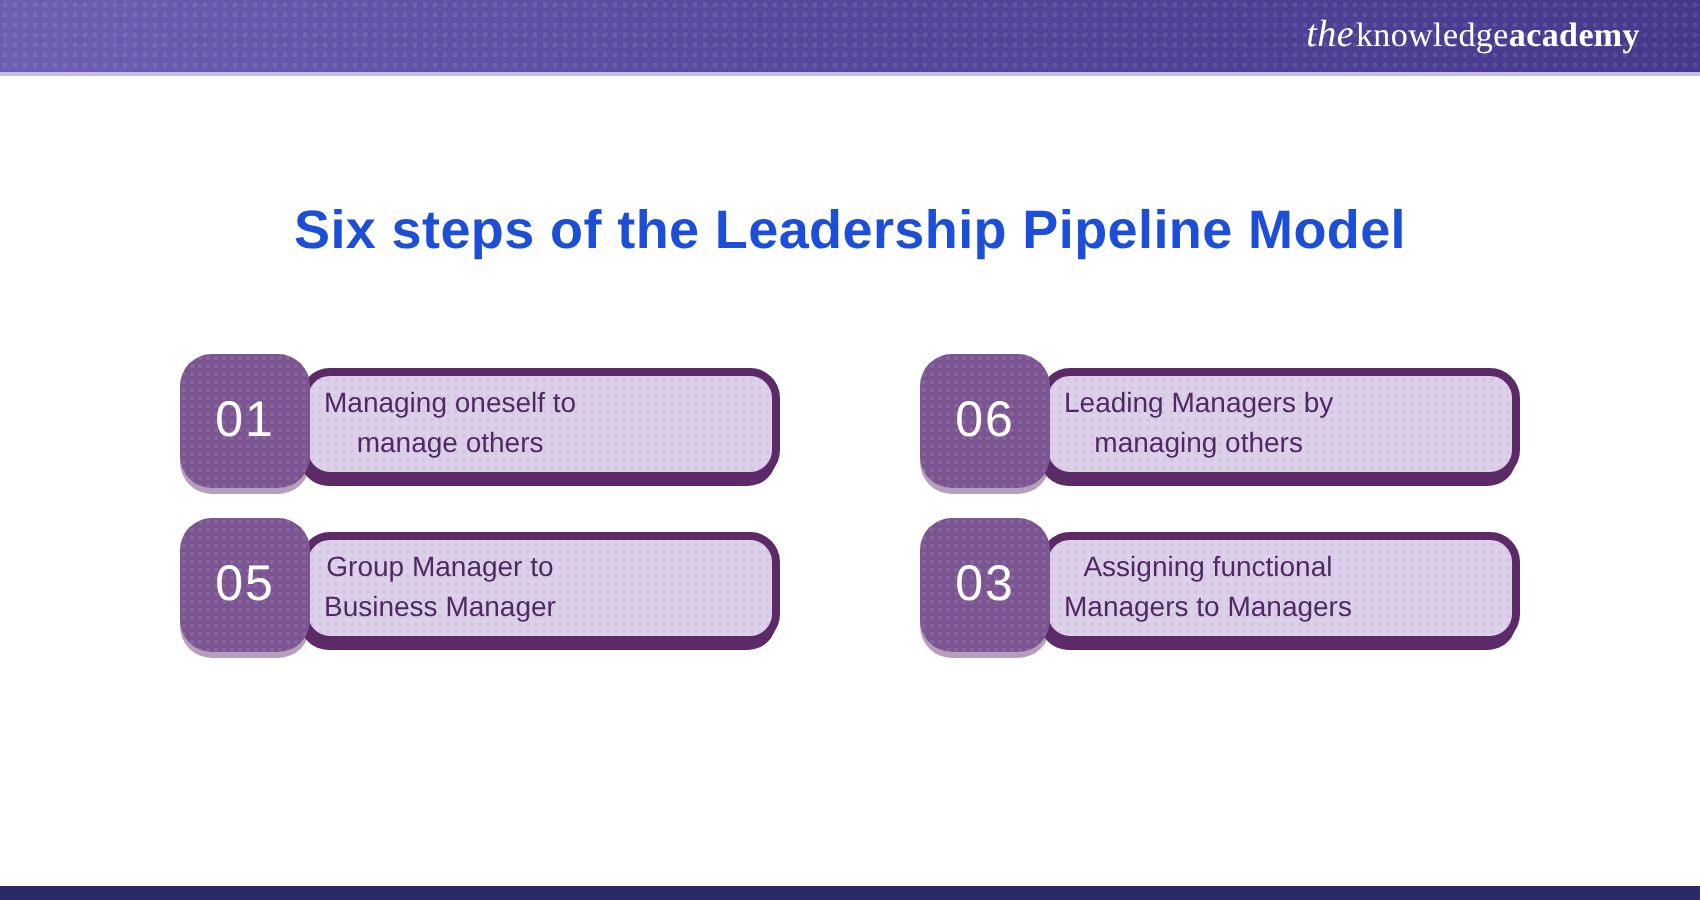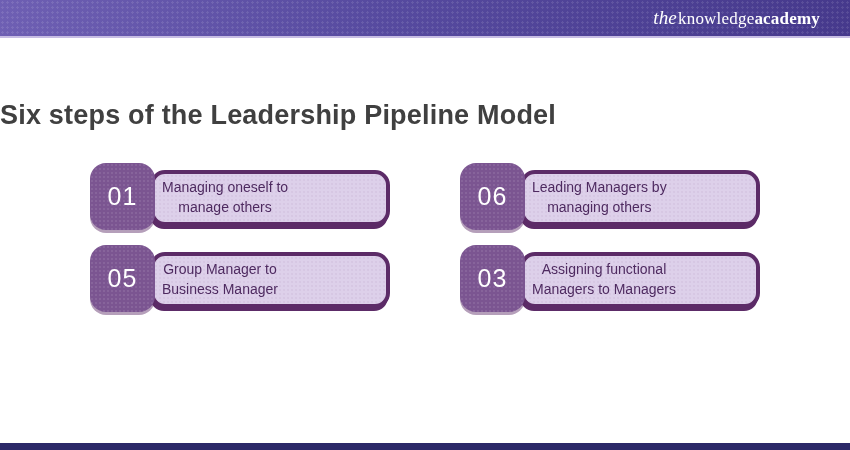--- a/index.html
+++ b/index.html
@@ -30,29 +30,30 @@
     letter-spacing: 0.2px;
   }
   .logo .logo-the { font-style: italic; font-size: 19px; margin-right: 1px; }
   .logo .logo-knowledge { font-weight: 400; }
   .logo .logo-academy { font-weight: 700; }
 
   
   .page-title {
     position: absolute; top: 82px; left: 0;
     width: 100%;
-    color: #404040;
+    text-align: center;
+    color: #1d4ed8;
     font-size: 27px;
     font-weight: 700;
     letter-spacing: 0.2px;
   }
 
   
   .steps-grid {
-    position: absolute; left: 90px; top: 163px;
+    position: absolute; left: 90px; top: 177px;
     display: grid;
     grid-template-columns: 300px 300px;
     column-gap: 70px;
     row-gap: 15px;
   }
   .step-card { position: relative; width: 300px; height: 67px; }
 
   .step-num {
     position: absolute; left: 0; top: 0;
     width: 65px; height: 67px;

